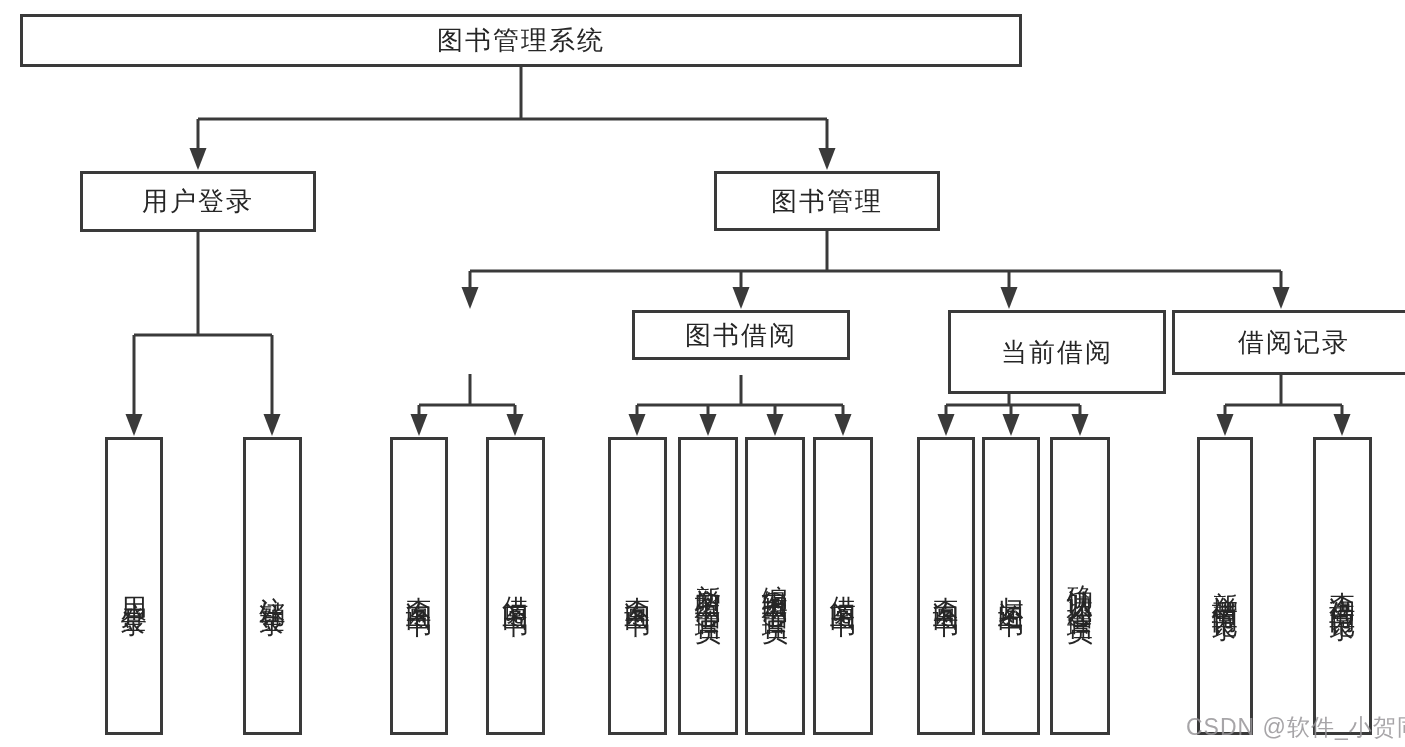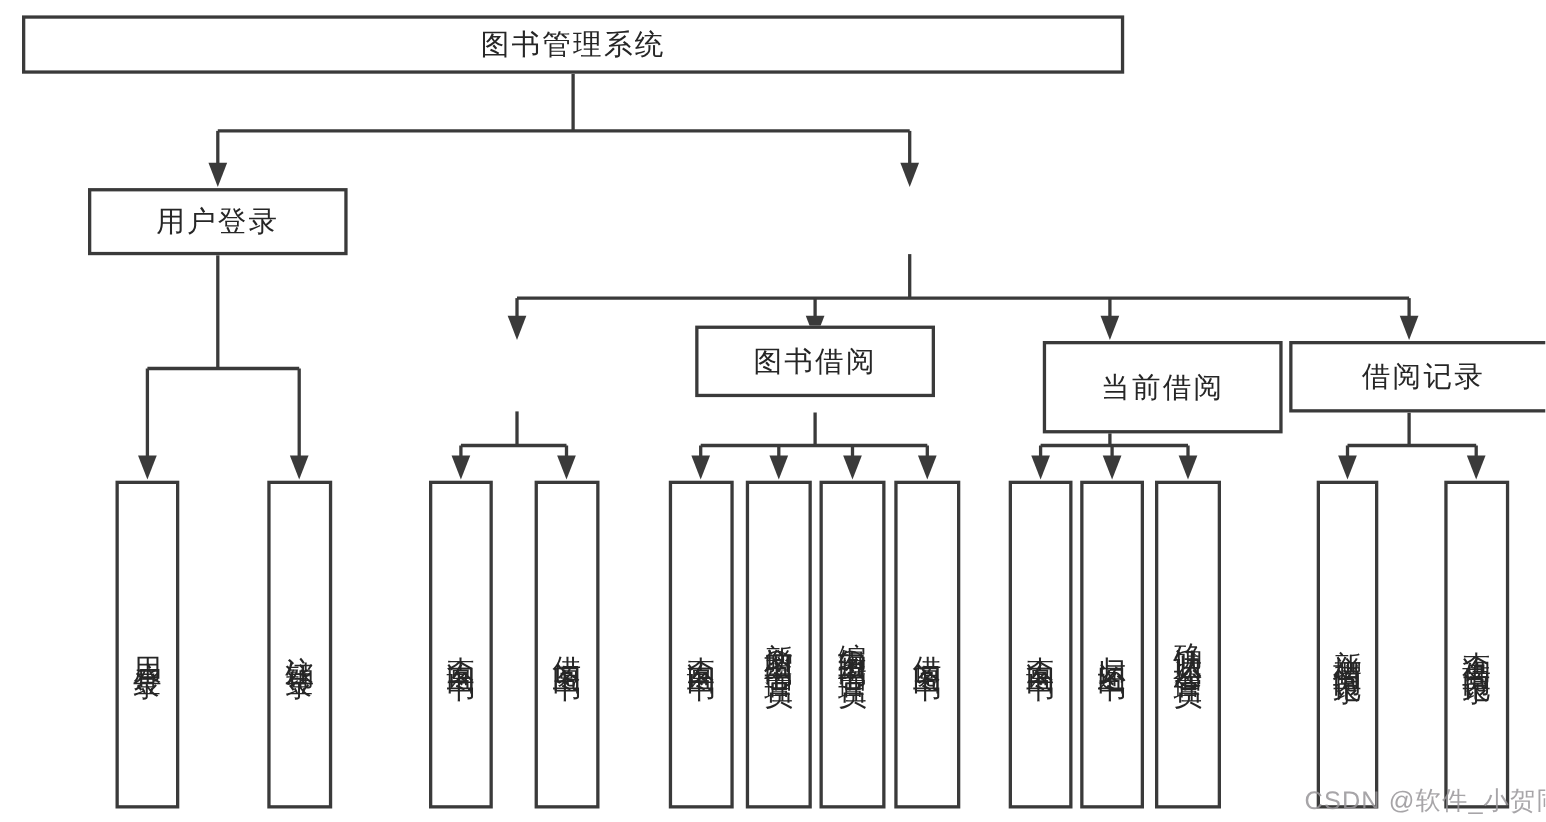--- a/index.html
+++ b/index.html
@@ -134,22 +134,25 @@
     </g>
   </svg>
 
   <div class="box" style="left:20px;top:14px;width:1002px;height:53px">
     <span class="hlabel">图书管理系统</span>
   </div>
 
   <div class="box" style="left:80px;top:171px;width:236px;height:61px">
     <span class="hlabel">用户登录</span>
   </div>
-
-  <div class="box" style="left:632px;top:296px;width:218px;height:65px">
+  <div class="box" style="left:714px;top:171px;width:226px;height:60px">
+    <span class="hlabel">图书管理</span>
+  </div>
+
+  <div class="box" style="left:632px;top:310px;width:218px;height:50px">
     <span class="hlabel">图书借阅</span>
   </div>
   <div class="box" style="left:948px;top:310px;width:218px;height:84px">
     <span class="hlabel">当前借阅</span>
   </div>
   <div class="box" style="left:1172px;top:310px;width:244px;height:65px">
     <span class="hlabel">借阅记录</span>
   </div>
 
   <div class="box leaf" style="left:105px;top:437px;width:58px;height:298px">

